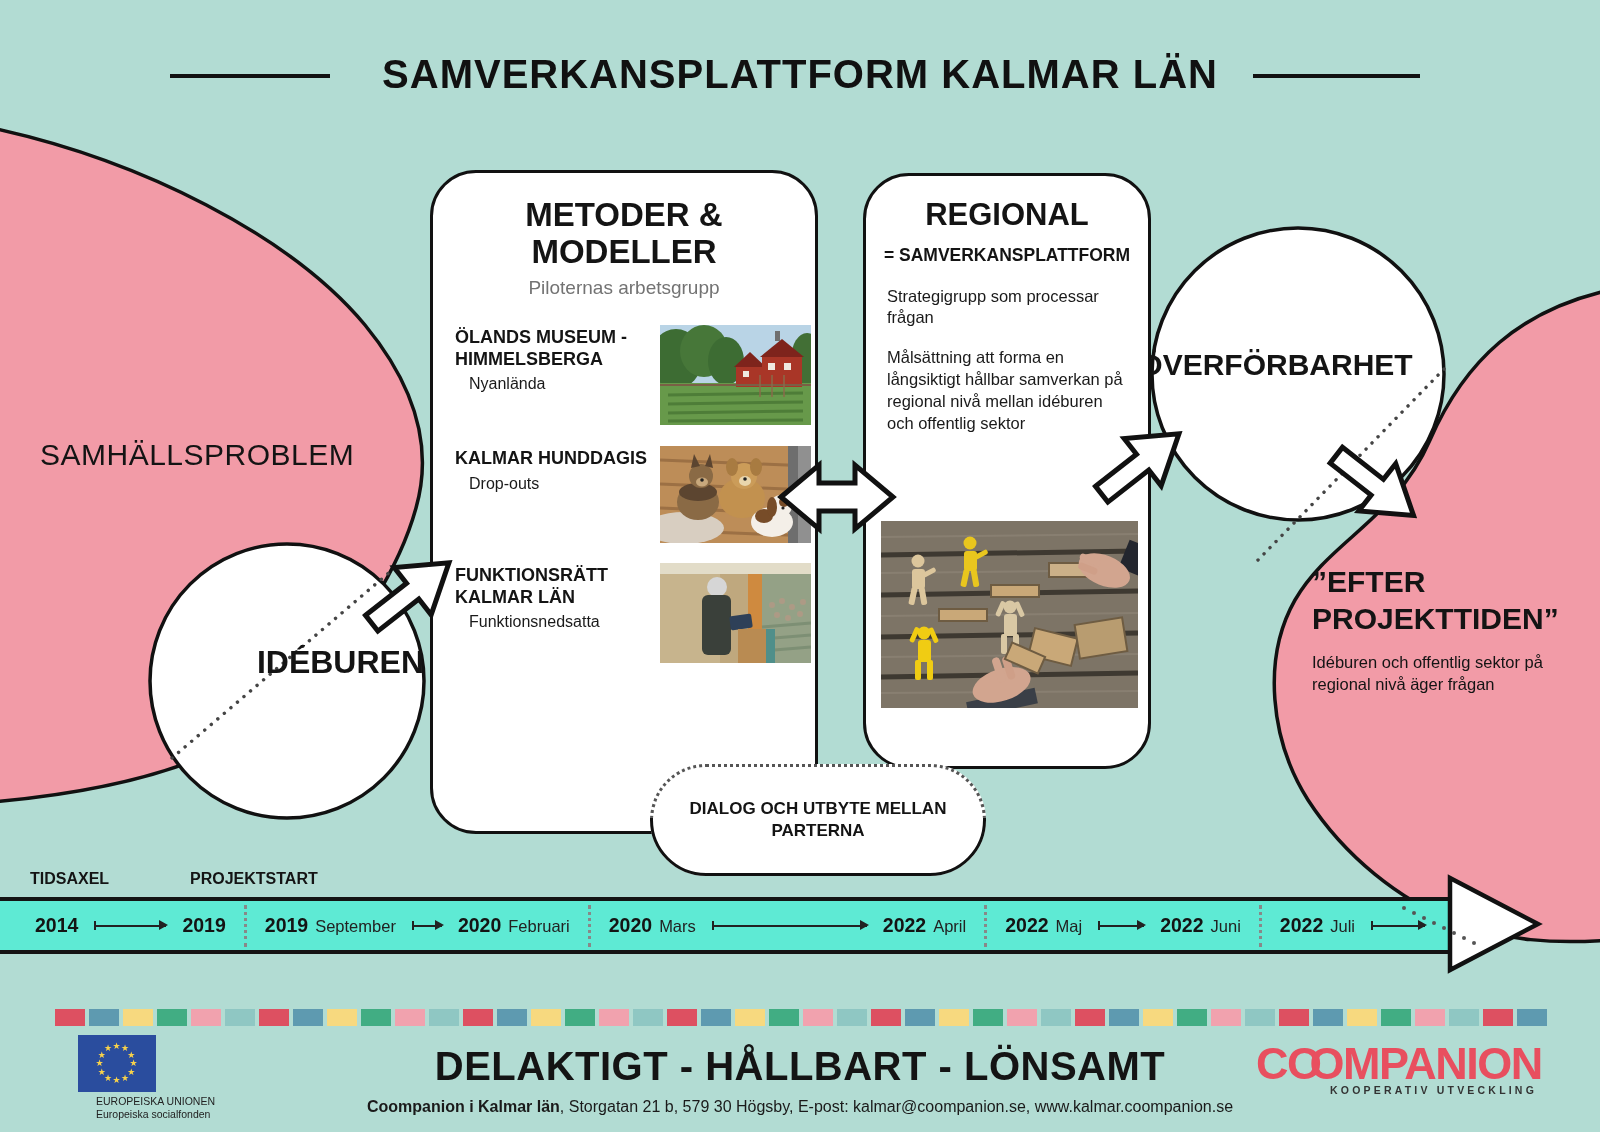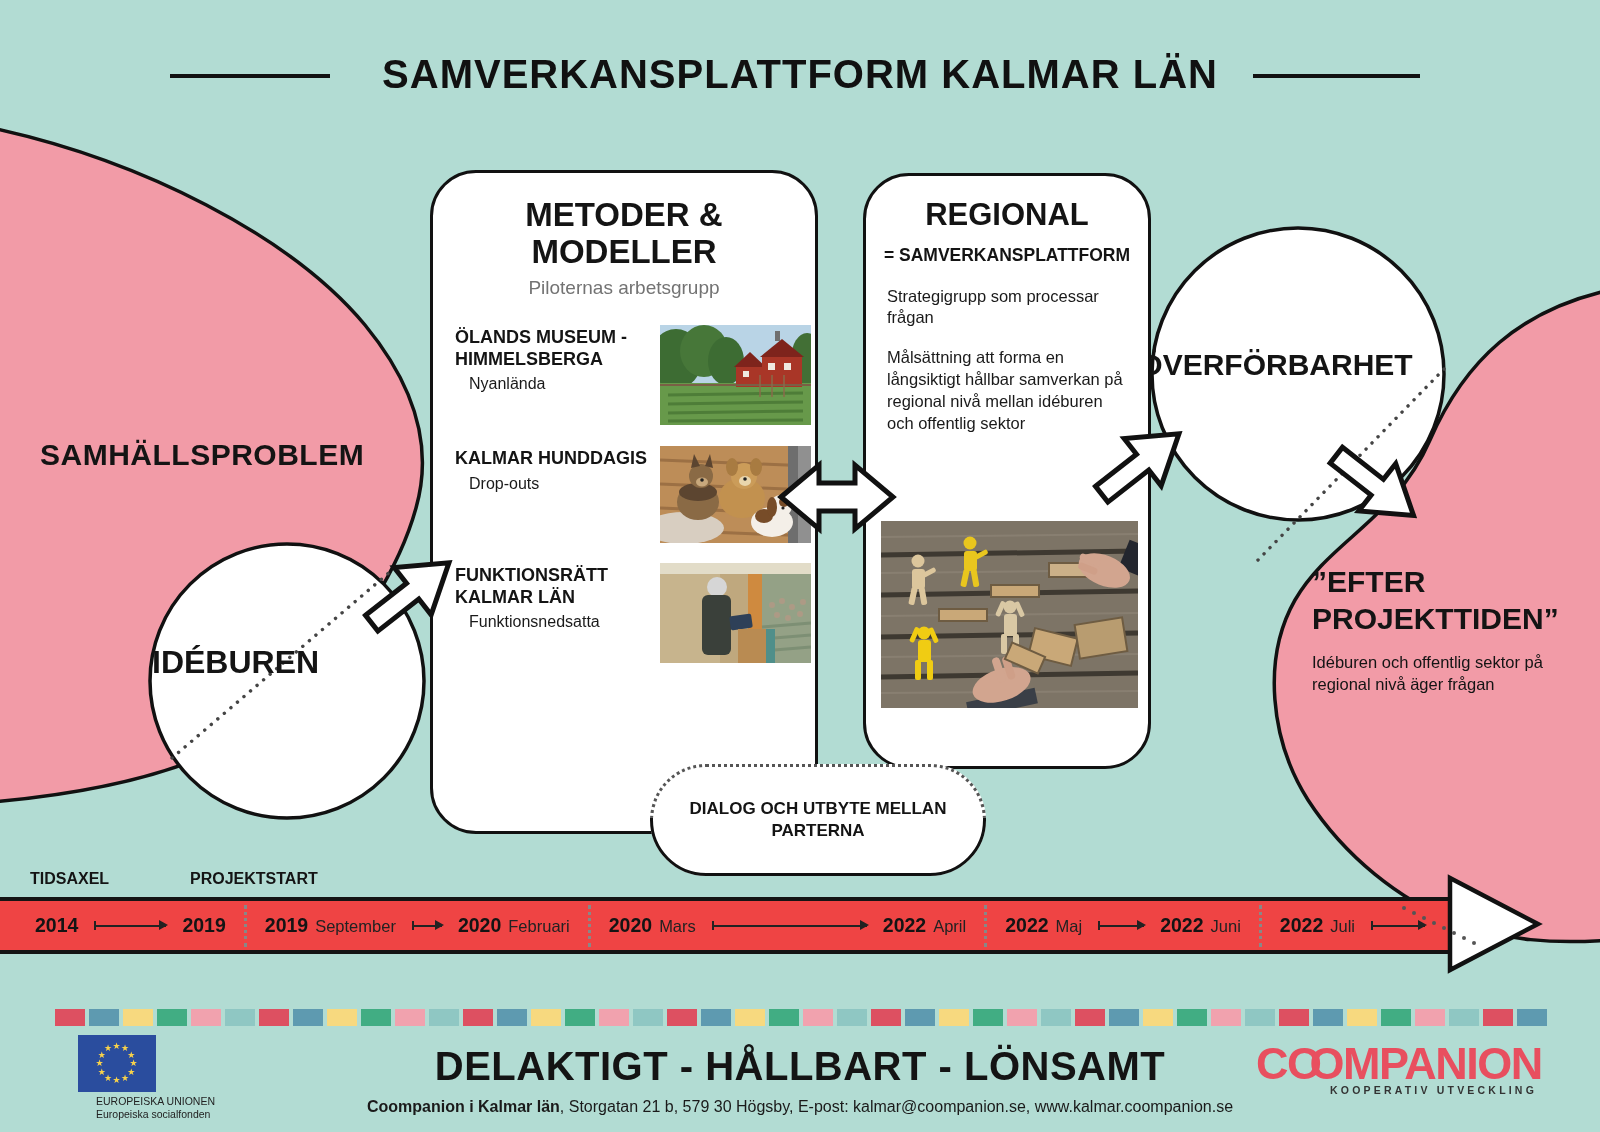--- a/index.html
+++ b/index.html
@@ -8,22 +8,22 @@
   .abs{position:absolute;}
   svg.layer{position:absolute;left:0;top:0;pointer-events:none;}
 
   
   .main-title{left:0;right:0;top:52px;text-align:center;font-size:40px;font-weight:700;letter-spacing:1px;color:#111;}
   .title-line{top:74px;height:4px;background:#111;}
   .title-line.l{left:170px;width:160px;}
   .title-line.r{left:1253px;width:167px;}
 
   
-  .samhall{left:40px;top:438px;font-size:30px;font-weight:700;letter-spacing:.5px;z-index:2;}
-  .idea-label{left:152px;top:644px;width:272px;text-align:left;font-size:32px;font-weight:700;line-height:1.16;z-index:2;}
+  .samhall{left:40px;top:438px;font-size:30px;font-weight:400;letter-spacing:.5px;z-index:2;}
+  .idea-label{left:152px;top:644px;width:272px;text-align:right;font-size:32px;font-weight:700;line-height:1.16;z-index:2;}
   .transfer-label{left:1130px;top:348px;width:292px;text-align:center;font-size:30px;font-weight:700;z-index:2;}
   .after-title{left:1312px;top:564px;font-size:30px;font-weight:700;line-height:1.22;z-index:2;}
   .after-body{left:1312px;top:652px;width:235px;font-size:16.5px;line-height:1.32;z-index:2;}
 
   
   .wbox{background:#fff;border:3.5px solid #111;border-radius:46px;z-index:3;}
   .methods-box{left:430px;top:170px;width:382px;height:658px;}
   .regional-box{left:863px;top:173px;width:282px;height:590px;}
   .box-title{text-align:center;font-weight:700;font-size:33px;line-height:1.12;margin-top:24px;}
   .regional-box .box-title{font-size:31px;margin-top:22px;}
@@ -44,21 +44,21 @@
   
   .bubble{left:650px;top:764px;width:336px;height:112px;z-index:4;}
   .bubble .fill{position:absolute;inset:0;background:#fff;border-radius:56px;}
   .bubble .b-dot{position:absolute;inset:0;border:3.5px dotted #555;border-radius:56px;clip-path:inset(0 0 52% 0);}
   .bubble .b-solid{position:absolute;inset:0;border:3.5px solid #111;border-radius:56px;clip-path:inset(48% 0 0 0);}
   .bubble .btext{position:absolute;inset:0;display:flex;align-items:center;justify-content:center;
                  text-align:center;font-size:17px;font-weight:700;padding:0 34px;line-height:1.3;}
 
   
   .tl-toplabel{top:870px;font-size:16px;font-weight:700;z-index:6;}
-  .tl-band{left:0;top:897px;width:1462px;height:57px;background:#ef4444;border-top:4px solid #141414;
+  .tl-band{left:0;top:897px;width:1462px;height:57px;background:#5eead4;border-top:4px solid #141414;
            border-bottom:4px solid #141414;display:flex;align-items:center;box-sizing:border-box;
            padding-left:26px;padding-right:30px;z-index:6;}
   .tl-item{white-space:nowrap;display:flex;align-items:baseline;margin:0 9px;}
   .tl-year{font-size:19.5px;font-weight:700;}
   .tl-month{font-size:16.5px;margin-left:7px;color:#222;}
   .tl-arrow{position:relative;height:2px;background:#222;margin:0 7px;}
   .tl-arrow::before{content:"";position:absolute;left:0;top:-3.5px;width:2px;height:9px;background:#222;}
   .tl-arrow::after{content:"";position:absolute;right:-2px;top:-4.5px;width:0;height:0;
                    border-left:9px solid #222;border-top:5.5px solid transparent;border-bottom:5.5px solid transparent;}
   .tl-arrow.long{flex:1 1 auto;}

